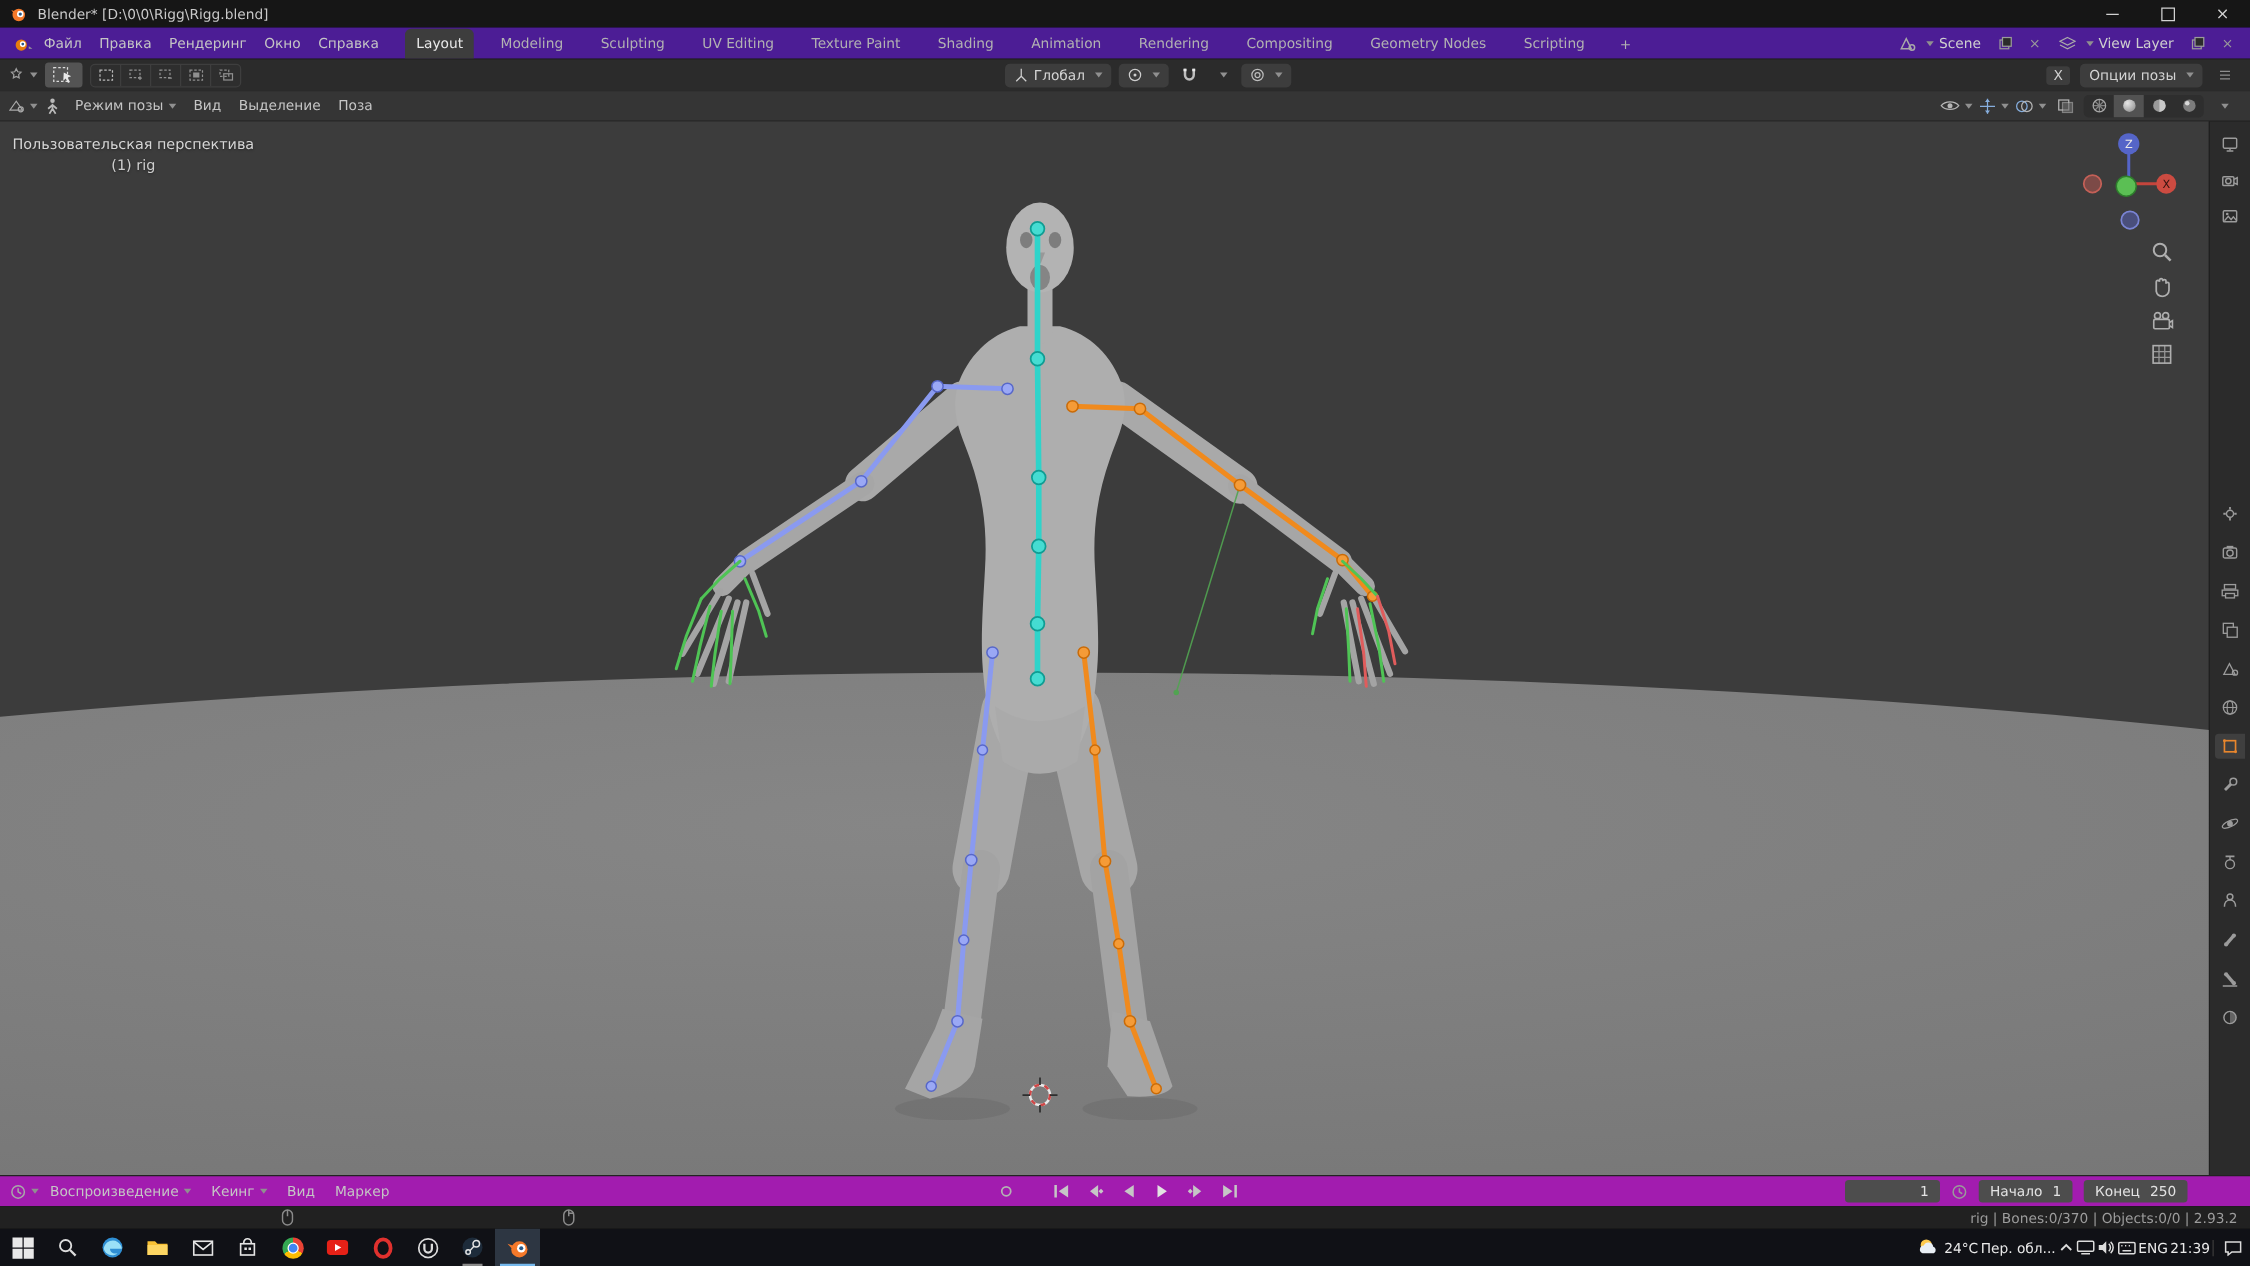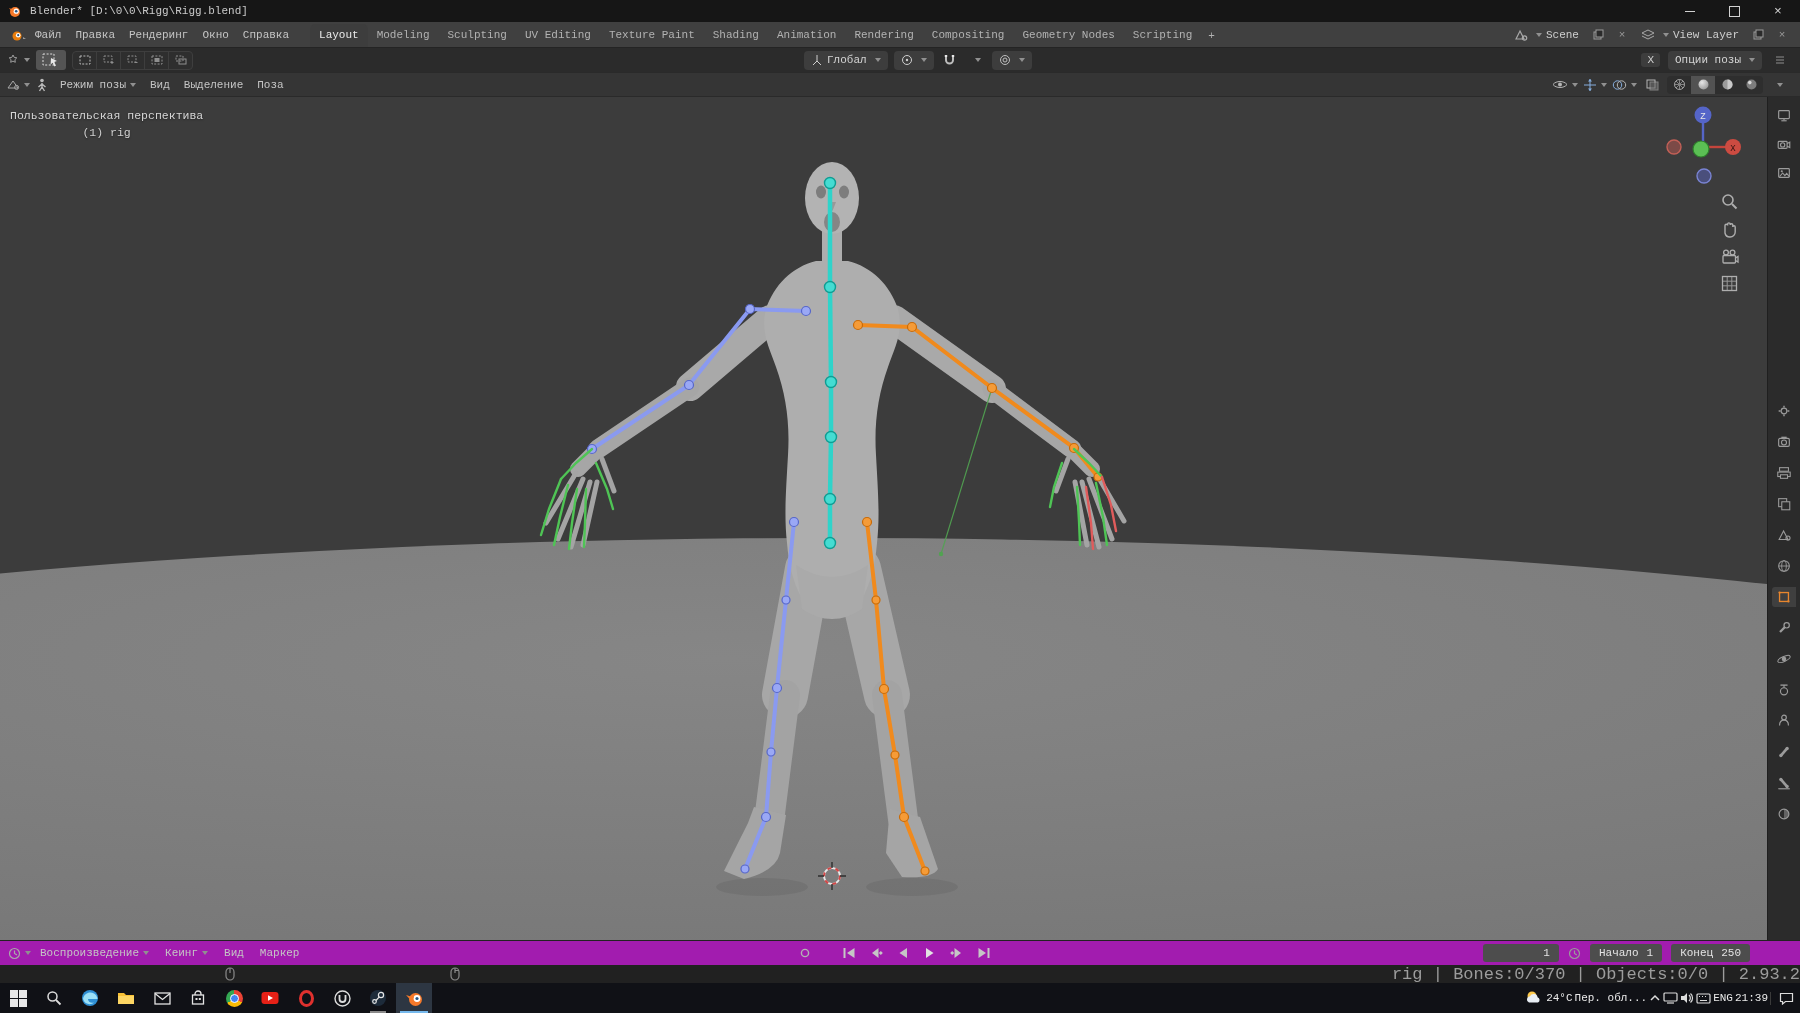--- a/index.html
+++ b/index.html
@@ -1,30 +1,30 @@
 <!DOCTYPE html>
 <html><head>
 <meta charset="utf-8">
 <style>
   html,body{margin:0;padding:0;}
   body{width:1800px;height:1013px;background:#000;font-family:"DejaVu Sans","Liberation Sans",sans-serif;font-size:11px;color:#c8c8c8;overflow:hidden;}
-  .app{display:flex;flex-direction:column;width:1800px;height:1013px;font-family:Liberation Mono, monospace;}
+  .app{display:flex;flex-direction:column;width:1800px;height:1013px;}
   .caret{display:inline-block;width:0;height:0;border-left:3.5px solid transparent;border-right:3.5px solid transparent;border-top:4px solid #909090;margin-left:4px;vertical-align:middle;}
   svg{display:block;}
   
   .titlebar{height:22px;background:#161616;display:flex;align-items:center;gap:8px;padding-left:8px;flex:0 0 auto;}
   .titlebar .title{color:#c9c9c9;font-size:11px;}
   .win-controls{margin-left:auto;display:flex;height:100%;}
   .win-btn{width:44px;display:flex;align-items:center;justify-content:center;color:#d2d2d2;font-size:13px;}
   .glyph-min{display:inline-block;width:10px;border-top:1.5px solid #d2d2d2;}
   .glyph-max{display:inline-block;width:9px;height:9px;border:1px solid #d2d2d2;}
   
-  .topbar{height:25px;background:#404040;display:flex;align-items:center;padding:0 8px;flex:0 0 auto;}
+  .topbar{height:25px;background:#4c1d95;display:flex;align-items:center;padding:0 8px;flex:0 0 auto;}
   .menu-item{padding:3px 7px;color:#c5c5c5;border-radius:3px;white-space:nowrap;}
-  .ws-tabs{display:flex;margin-left:14px;align-items:flex-end;height:100%;}
+  .ws-tabs{display:flex;margin-left:14px;align-items:flex-end;height:100%;gap:12px;}
   .ws-tab{padding:5px 9px 6px;color:#b2b2b2;font-size:11px;border-radius:5px 5px 0 0;white-space:nowrap;}
   .ws-tab.active{background:#3d3d3d;color:#e9e9e9;}
   .ws-add{padding:5px 7px;color:#b2b2b2;}
   .topbar-right{margin-left:auto;display:flex;align-items:center;gap:4px;}
   .tb-widget{display:flex;align-items:center;gap:4px;padding:2px 5px;border-radius:3px;justify-content:flex-end;}
   .tb-widget .lbl{color:#cfcfcf;}
   
   .toolbar{height:24px;background:#2b2b2b;display:flex;align-items:center;padding:0 6px;gap:6px;position:relative;flex:0 0 auto;border-top:1px solid #242424;}
   .ibtn{height:18px;min-width:20px;display:inline-flex;align-items:center;justify-content:center;border-radius:3px;}
   .tool-active{width:30px;height:20px;background:#545454;border-radius:3px;display:inline-flex;align-items:center;justify-content:center;}
@@ -58,21 +58,21 @@
   .rail-tab.active{background:#3f3f3f;}
   
   .timeline{height:24px;background:#a21caf;display:flex;align-items:center;gap:2px;padding:0 8px;position:relative;flex:0 0 auto;border-top:1px solid #222;}
   .transport{position:absolute;left:795px;top:0;height:100%;display:flex;align-items:center;gap:7px;}
   .tbtn{width:20px;height:18px;display:inline-flex;align-items:center;justify-content:center;border-radius:3px;}
   .tl-right{margin-left:auto;display:flex;align-items:center;gap:9px;margin-right:42px;}
   .field{background:#4d4d4d;border-radius:3px;height:18px;display:inline-flex;align-items:center;padding:0 9px;gap:8px;color:#e3e3e3;}
   .field.frame{min-width:58px;justify-content:flex-end;}
   
   .statusbar{height:18px;background:#212121;display:flex;align-items:center;position:relative;flex:0 0 auto;}
-  .statusbar .info{margin-left:auto;color:#9c9c9c;font-size:17px;}
+  .statusbar .info{margin-left:auto;margin-right:10px;color:#9c9c9c;font-size:11px;}
   .hint-a{position:absolute;left:225px;top:2px;}
   .hint-b{position:absolute;left:450px;top:2px;}
   
   .taskbar{height:30px;background:#101116;display:flex;align-items:center;flex:0 0 auto;}
   .tslot{width:36px;height:30px;display:flex;align-items:center;justify-content:center;position:relative;}
   .tslot.active{background:#2d3642;}
   .tslot.active::after{content:"";position:absolute;left:4px;right:4px;bottom:0;height:2px;background:#76b9ed;}
   .tslot.running::after{content:"";position:absolute;left:10px;right:10px;bottom:0;height:2px;background:#8a8a8a;}
   .start-grid{display:grid;grid-template-columns:8px 8px;grid-template-rows:8px 8px;gap:1px;}
   .start-grid i{background:#e8e8e8;}

